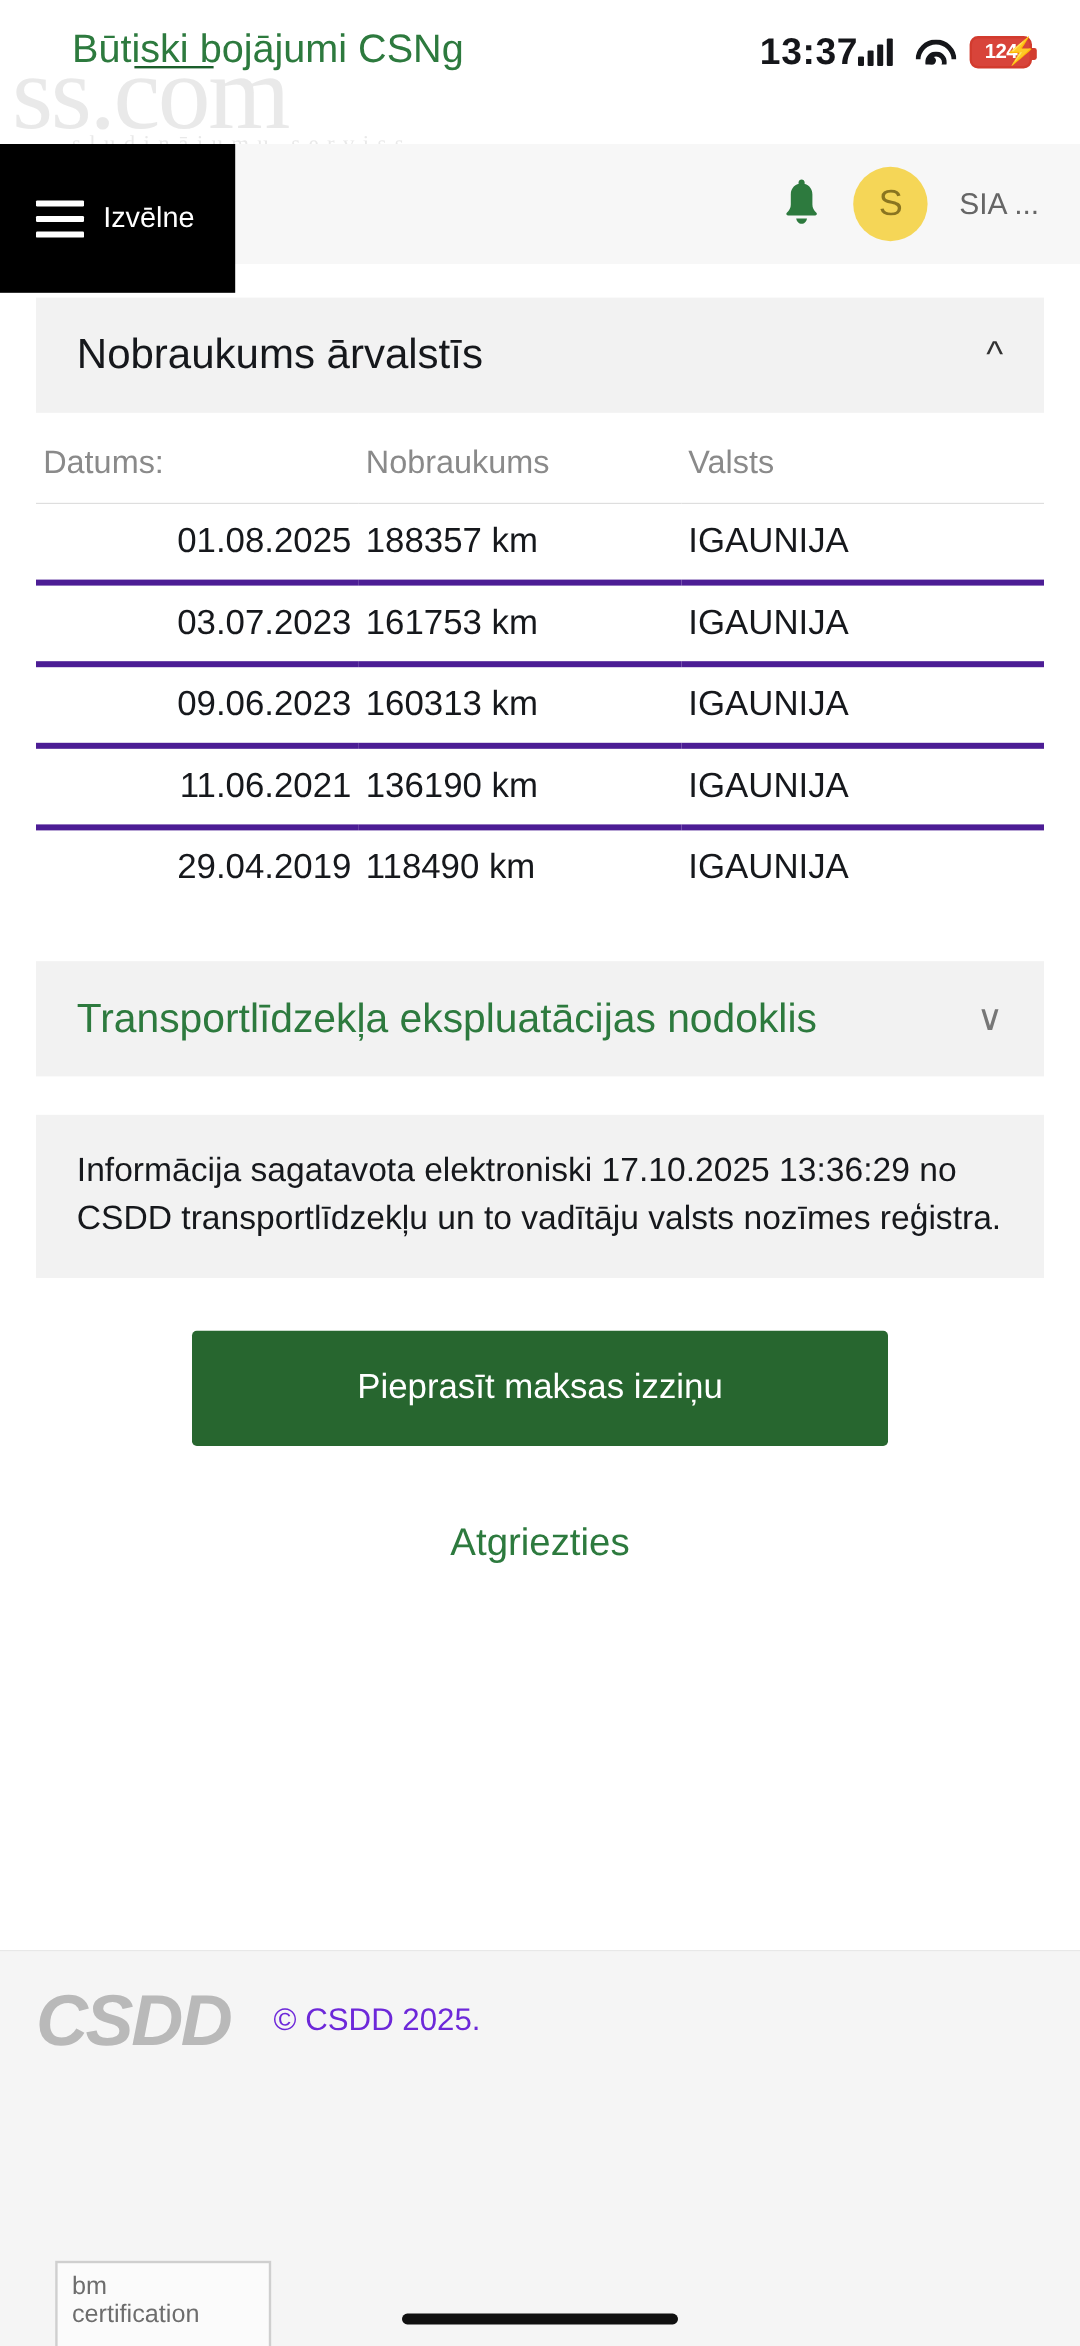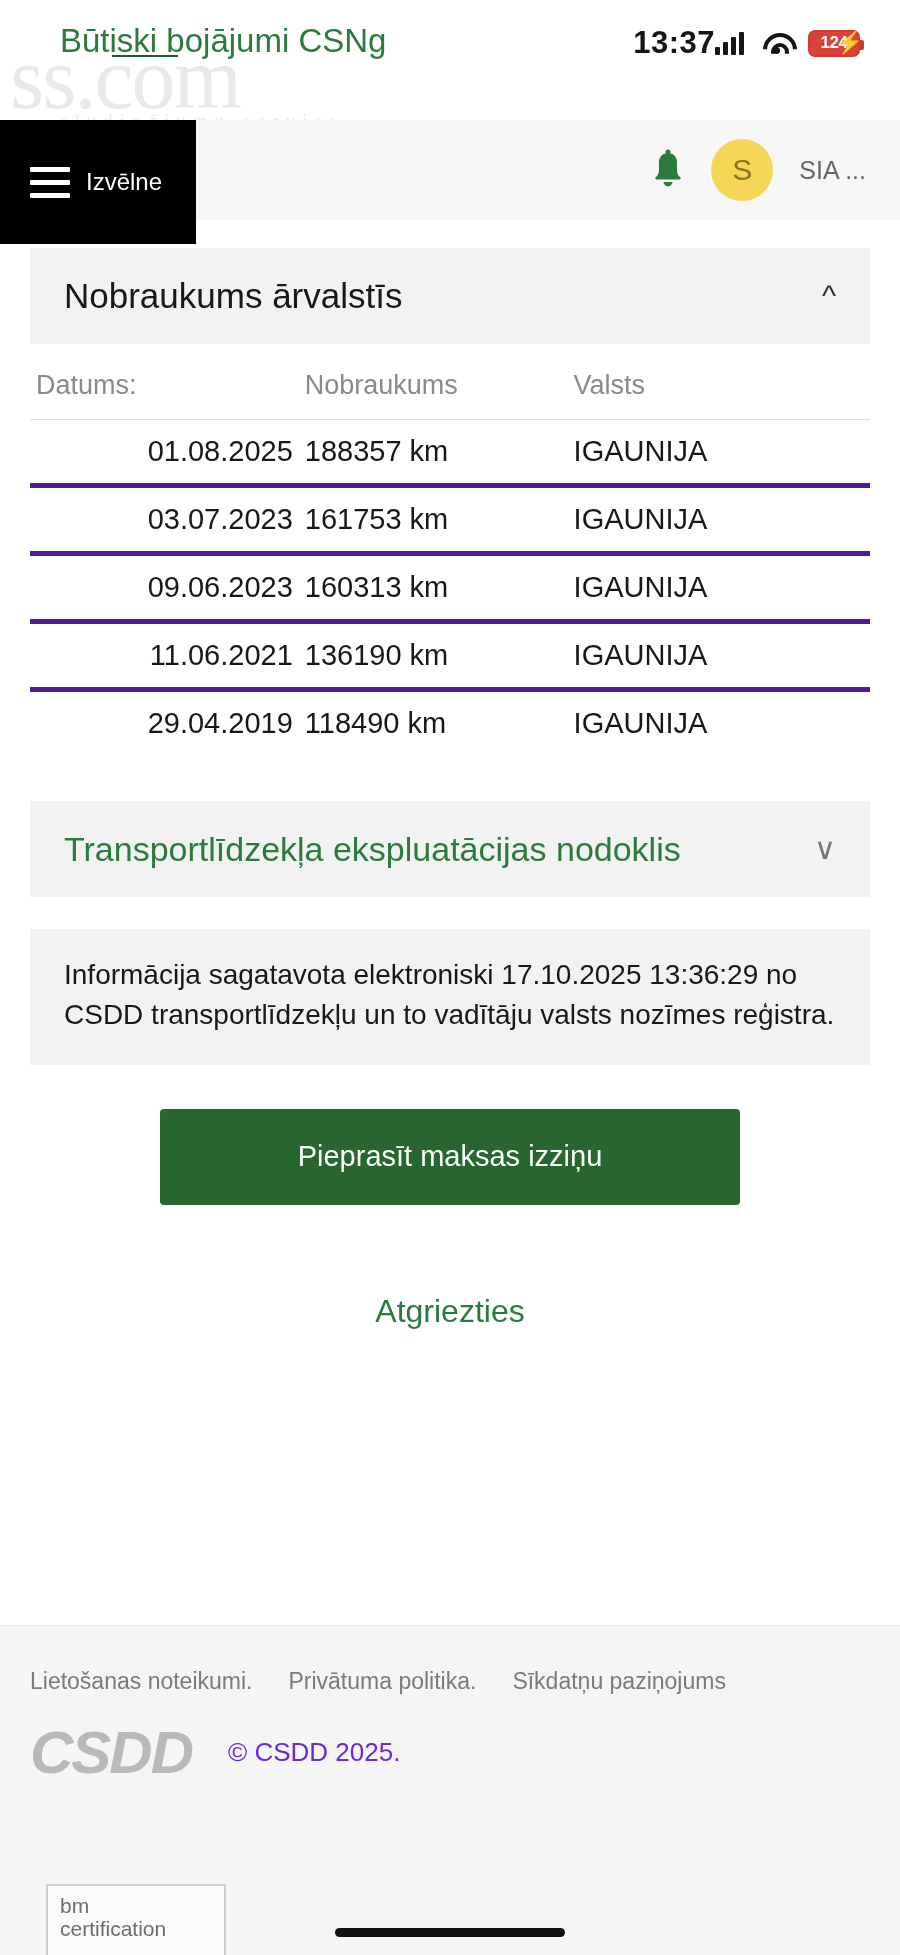--- a/index.html
+++ b/index.html
@@ -252,21 +252,21 @@
     background: #27662f;
     color: #ffffff;
     font-size: 29px;
     border: none;
     border-radius: 4px;
     cursor: pointer;
     font-family: "Liberation Sans", sans-serif;
   }
 
   .back-wrap {
-    margin-top: 88px;
+    margin-top: 62px;
     text-align: center;
   }
   .back-link {
     font-size: 32px;
     color: #2d7a3e;
     text-decoration: none;
   }
 
   
   .footer {
@@ -441,25 +441,20 @@
     <div class="btn-wrap">
       <button class="btn-primary">Pieprasīt maksas izziņu</button>
     </div>
 
     <div class="back-wrap">
       <a class="back-link" href="#">Atgriezties</a>
     </div>
   </div>
 
   <div class="footer">
-    <div class="footer-links">
-      <a href="#">Lietošanas noteikumi.</a>
-      <a href="#">Privātuma politika.</a>
-      <a href="#">Sīkdatņu paziņojums</a>
-    </div>
     <div class="footer-bottom">
       <div class="csdd-logo">CSDD</div>
       <div class="copyright">© CSDD 2025.</div>
     </div>
     <div class="bm-cert">
       <div>bm</div>
       <div>certification</div>
     </div>
   </div>
 

